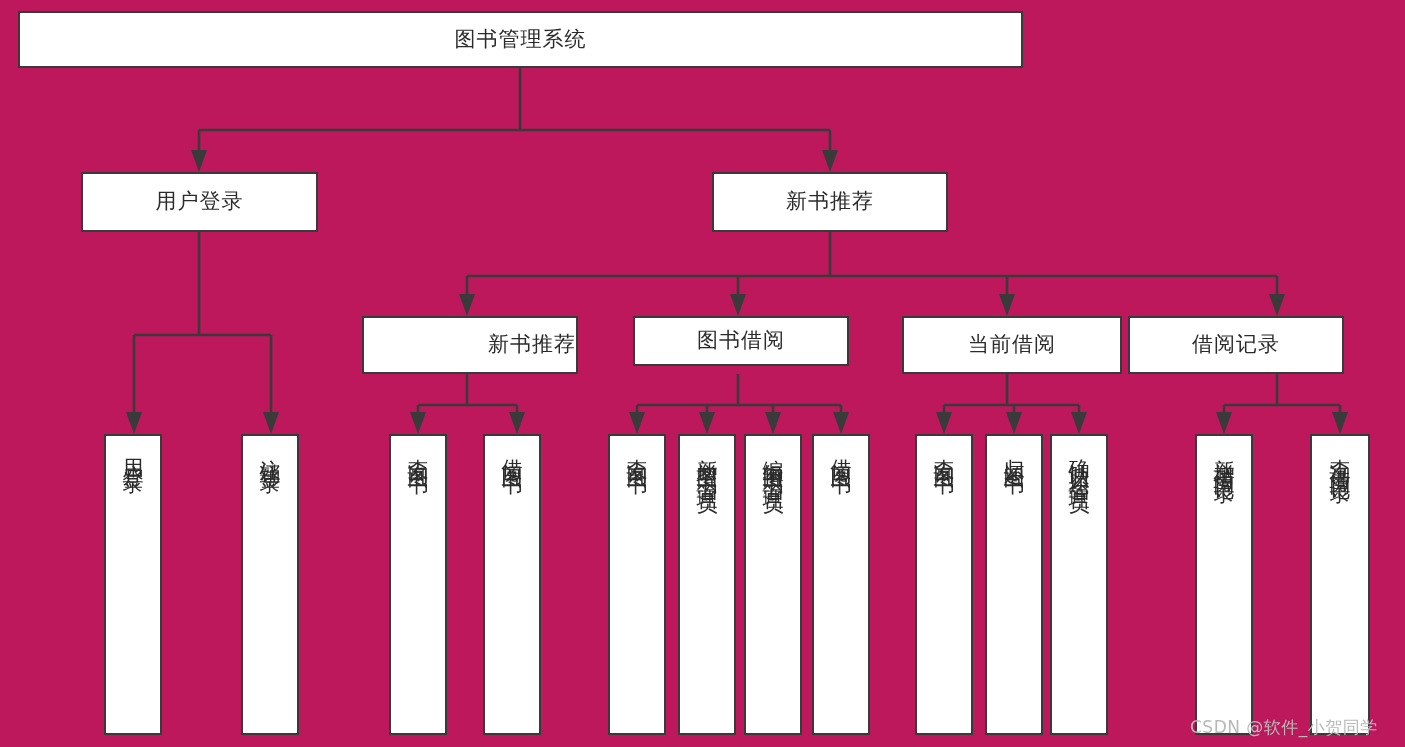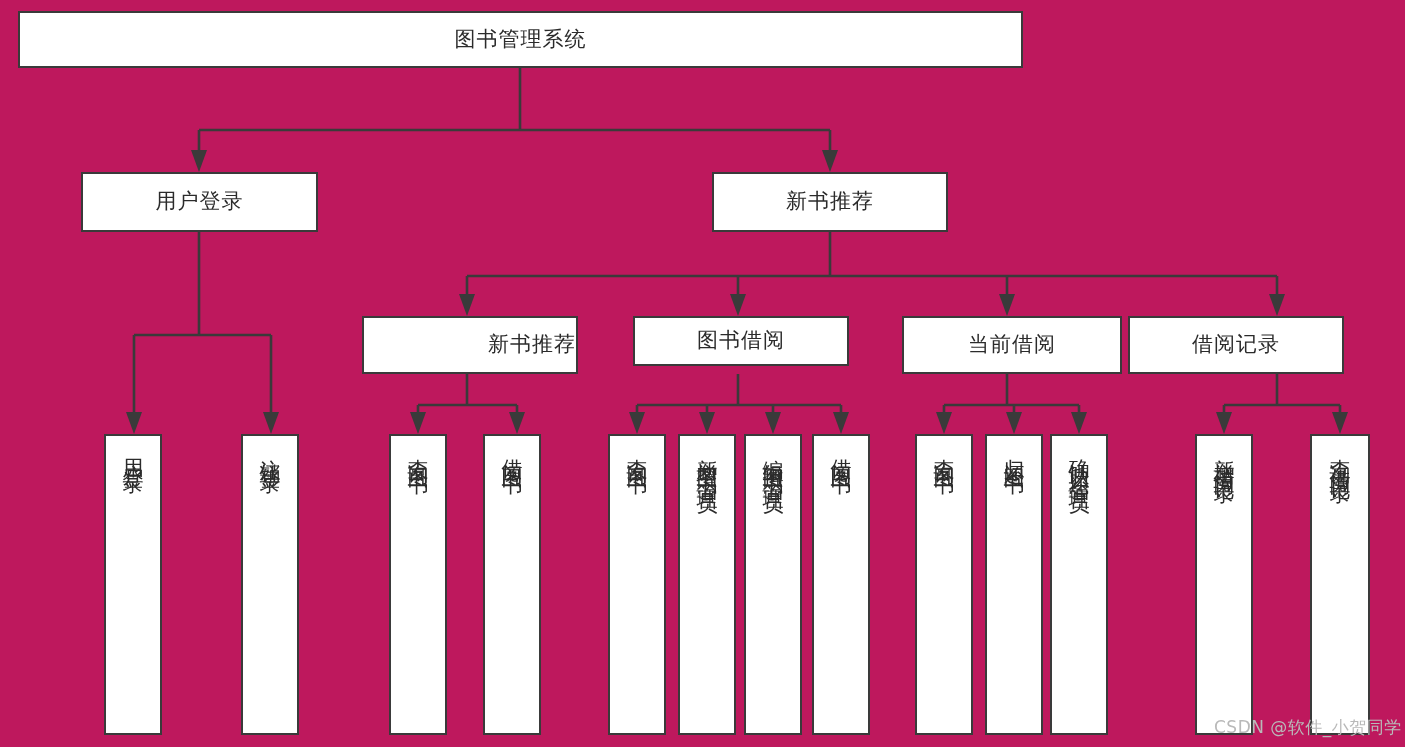--- a/index.html
+++ b/index.html
@@ -181,14 +181,14 @@
       <div class="node-box leaf" style="left: 1050px; top: 434px; width: 58px; height: 301px;">
         <span class="node-label-v">确认归还（管理员）</span>
       </div>
       <div class="node-box leaf" style="left: 1195px; top: 434px; width: 58px; height: 301px;">
         <span class="node-label-v">新增借阅记录</span>
       </div>
       <div class="node-box leaf" style="left: 1310px; top: 434px; width: 60px; height: 301px;">
         <span class="node-label-v">查询借阅记录</span>
       </div>
     </div>
-  <div class="watermark" style="left: 1190px; top: 716px; margin-left: 24px;">CSDN @软件_小贺同学</div>
+  <div class="watermark" style="left: 1190px; top: 716px;">CSDN @软件_小贺同学</div>
 </div>
 
 </body></html>

